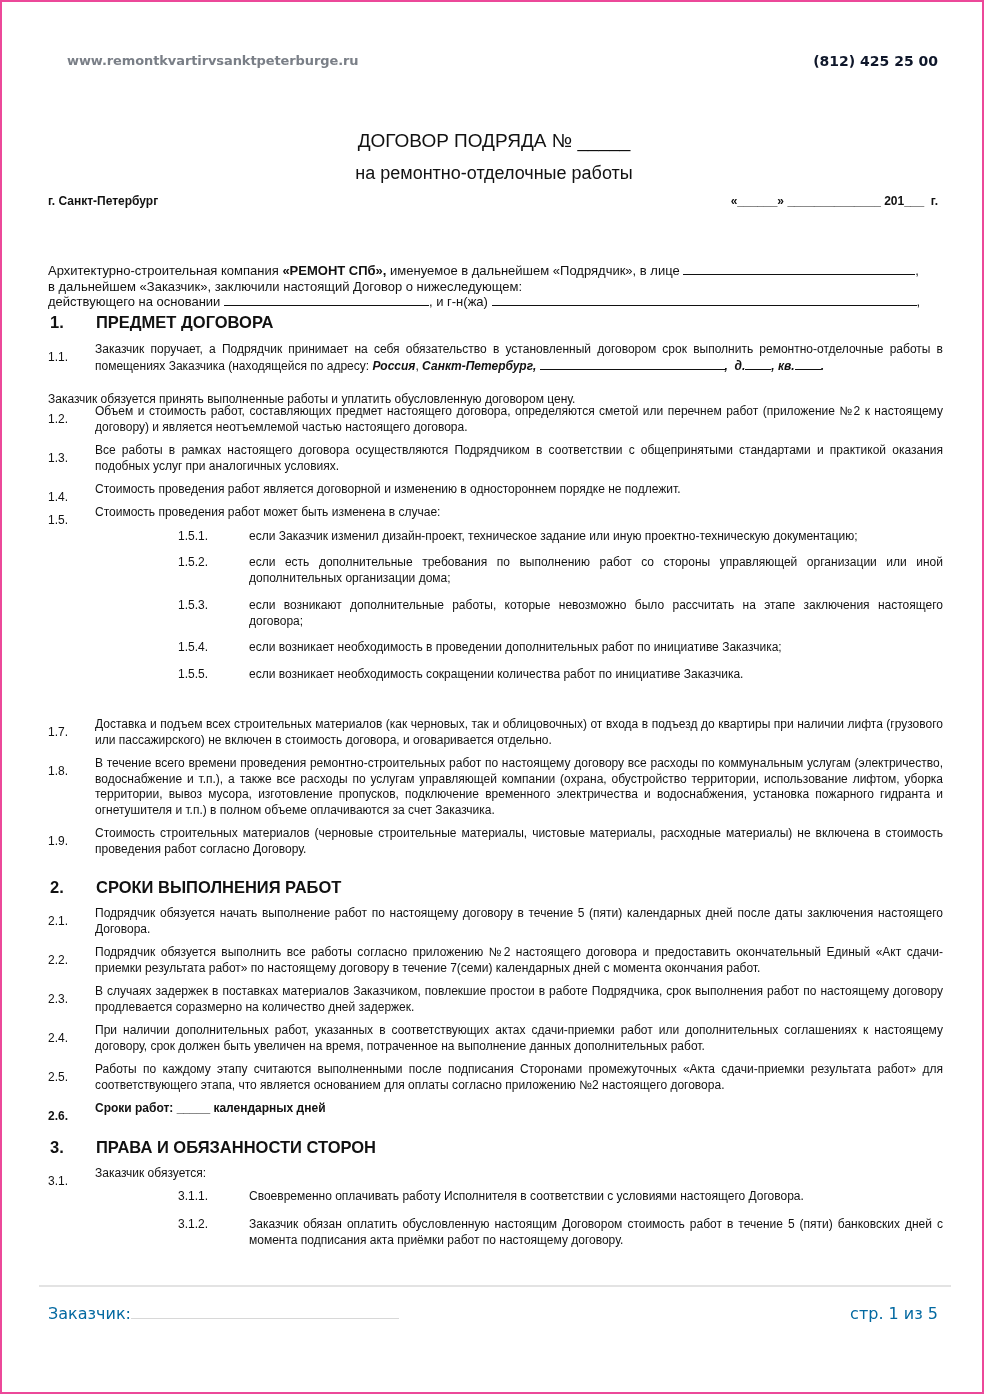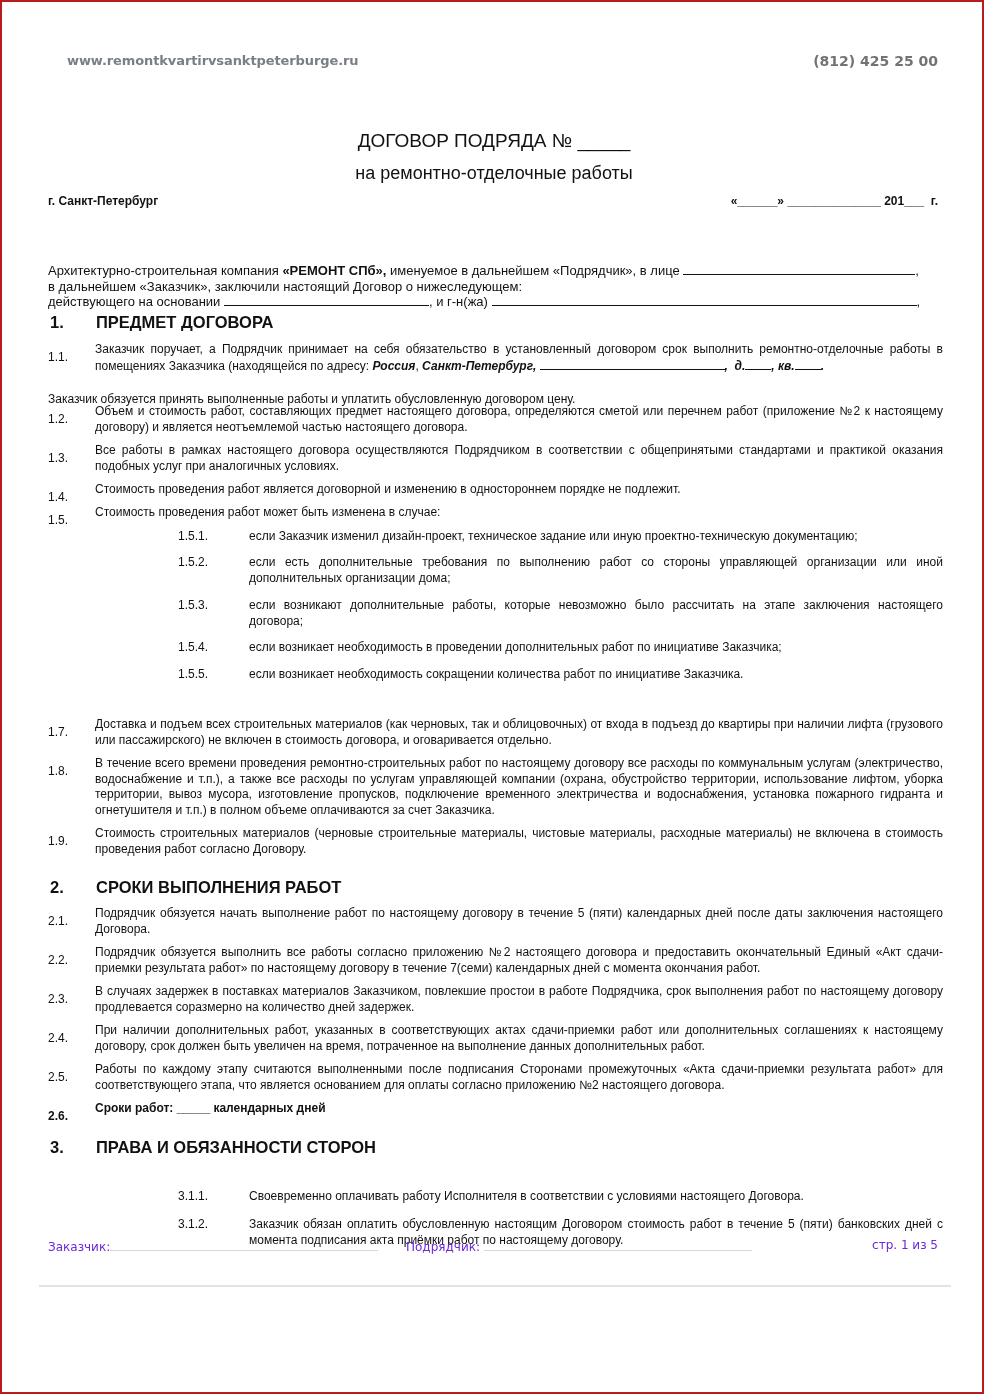--- a/index.html
+++ b/index.html
@@ -1,40 +1,40 @@
 <!DOCTYPE html>
 <html><head>
 <meta charset="utf-8">
 <style>
   html, body { margin: 0; padding: 0; background: #ffffff; }
   body { width: 988px; height: 1398px; position: relative; overflow: hidden; font-family: "Liberation Sans", sans-serif; color: #111; }
-  .page { position: absolute; left: 0; top: 0; width: 984px; height: 1394px; border: 2px solid #b91c1c; border-bottom-width: 2px; box-sizing: border-box; background: #fff; }
+  .page { position: absolute; left: 0; top: 0; width: 984px; height: 1394px; border: 2px solid #ec4899; border-bottom-width: 2px; box-sizing: border-box; background: #fff; }
   .hdr-url { position: absolute; left: 65px; top: 51px; font-family: "DejaVu Sans", sans-serif; font-weight: bold; font-size: 13px; color: #7a7f87; letter-spacing: -0.1px; }
-  .hdr-phone { position: absolute; right: 44px; top: 51px; font-family: "DejaVu Sans", sans-serif; font-weight: bold; font-size: 14px; color: #737373; }
+  .hdr-phone { position: absolute; right: 44px; top: 51px; font-family: "DejaVu Sans", sans-serif; font-weight: bold; font-size: 14px; color: #0f172a; }
   .title { position: absolute; left: 0; width: 984px; text-align: center; font-weight: normal; }
   .t1 { top: 128px; font-size: 19px; }
   .t2 { top: 161px; font-size: 18px; }
   .city { position: absolute; left: 46px; top: 192px; font-size: 12px; font-weight: bold; }
   .date { position: absolute; right: 44px; top: 192px; font-size: 12px; font-weight: bold; white-space: pre; }
   .intro { position: absolute; left: 46px; top: 261px; width: 890px; font-size: 13px; line-height: 15.5px; }
   .intro p { margin: 0; white-space: nowrap; }
   .blank { display: inline-block; border-bottom: 1px solid #111; height: 11px; vertical-align: baseline; }
   .sec { position: absolute; left: 48px; font-size: 16.5px; font-weight: bold; }
   .sec .num { display: inline-block; width: 46px; }
   .item { position: absolute; left: 46px; width: 895px; font-size: 12px; line-height: 15.5px; }
   .item .n { position: absolute; left: 0; top: 8px; }
   .item .tx { margin-left: 47px; text-align: justify; text-align-last: left; }
   .sub { position: absolute; left: 176px; width: 765px; font-size: 12px; line-height: 15.5px; }
   .sub .n { position: absolute; left: 0; top: 0; }
   .sub .tx { margin-left: 71px; text-align: justify; text-align-last: left; }
   .plain { position: absolute; left: 46px; font-size: 12px; }
   .b { font-weight: bold; }
   .bi { font-weight: bold; font-style: italic; }
   .footer-line { position: absolute; left: 37px; top: 1283px; width: 912px; height: 2px; background: #e3e3e3; }
-  .footer { position: absolute; top: 1236px; font-family: "DejaVu Sans", sans-serif; font-size: 12px; color: #6d28d9; white-space: pre; }
+  .footer { position: absolute; top: 1302px; font-family: "DejaVu Sans", sans-serif; font-size: 16px; color: #0369a1; white-space: pre; }
   .fblank { display: inline-block; border-bottom: 1px solid #d8d8d8; height: 12px; }
 </style>
 </head>
 <body>
 
 <div class="page">
 
   <div class="hdr-url">www.remontkvartirvsanktpeterburge.ru</div>
   <div class="hdr-phone">(812) 425 25 00</div>
 
@@ -147,29 +147,32 @@
     <div class="tx">Работы по каждому этапу считаются выполненными после подписания Сторонами промежуточных «Акта сдачи-приемки результата работ» для соответствующего этапа, что является основанием для оплаты согласно приложению №2 настоящего договора.</div>
   </div>
 
   <div class="item b" style="top:1099px">
     <span class="n">2.6.</span>
     <div class="tx">Сроки работ: _____  календарных дней</div>
   </div>
 
   <div class="sec" style="top:1136px"><span class="num">3.</span><span>ПРАВА И ОБЯЗАННОСТИ СТОРОН</span></div>
 
+  <div class="item" style="top:1164px">
+    <span class="n">3.1.</span>
+    <div class="tx">Заказчик обязуется:</div>
+  </div>
 
   <div class="sub" style="top:1187px">
     <span class="n">3.1.1.</span>
     <div class="tx">Своевременно оплачивать работу Исполнителя в соответствии с условиями настоящего Договора.</div>
   </div>
 
   <div class="sub" style="top:1215px">
     <span class="n">3.1.2.</span>
     <div class="tx">Заказчик обязан оплатить обусловленную  настоящим  Договором стоимость работ  в течение 5 (пяти) банковских дней с момента подписания акта приёмки работ по настоящему договору.</div>
   </div>
 
   <div class="footer-line"></div>
   <div class="footer" style="left:46px"><span>Заказчик:</span><span class="fblank" style="width:268px"></span></div>
-  <div class="footer" style="left:404px"><span>Подрядчик:</span> <span class="fblank" style="width:268px"></span></div>
   <div class="footer" style="right:44px">стр. 1 из 5</div>
 
 </div>
 
 </body></html>

